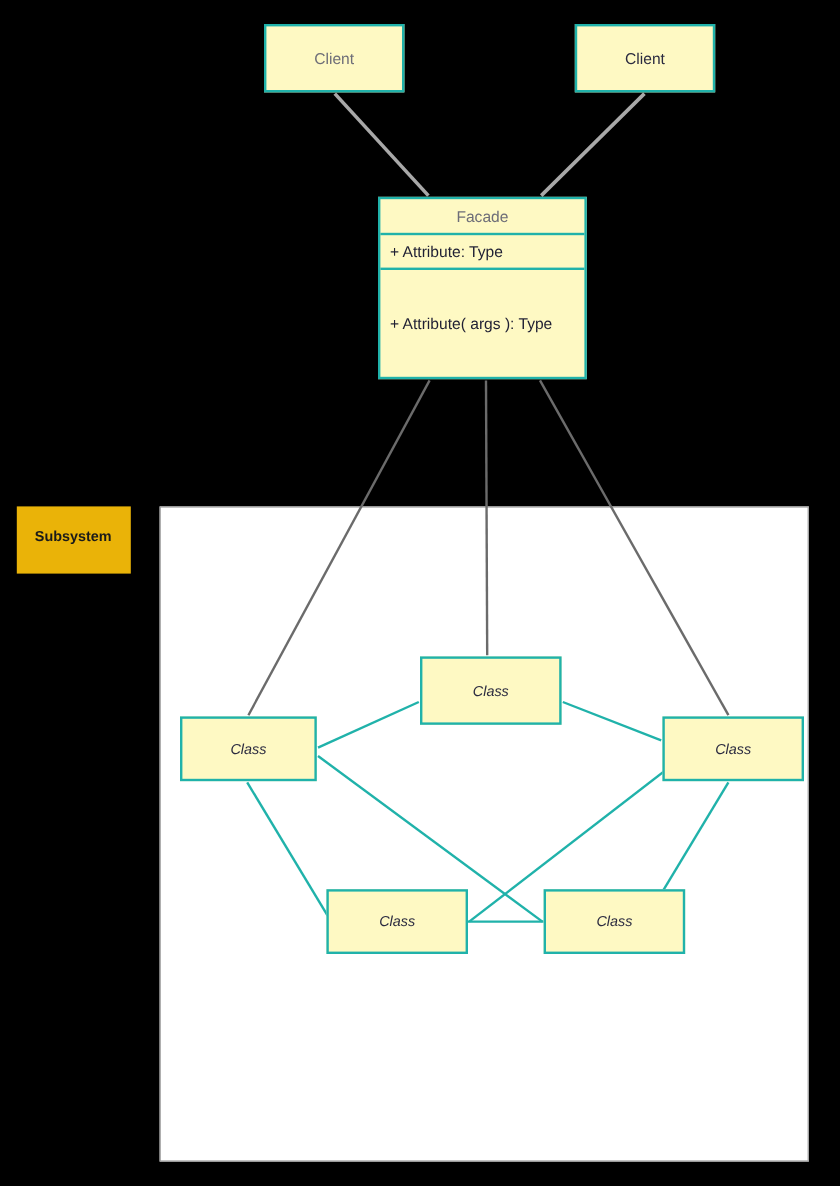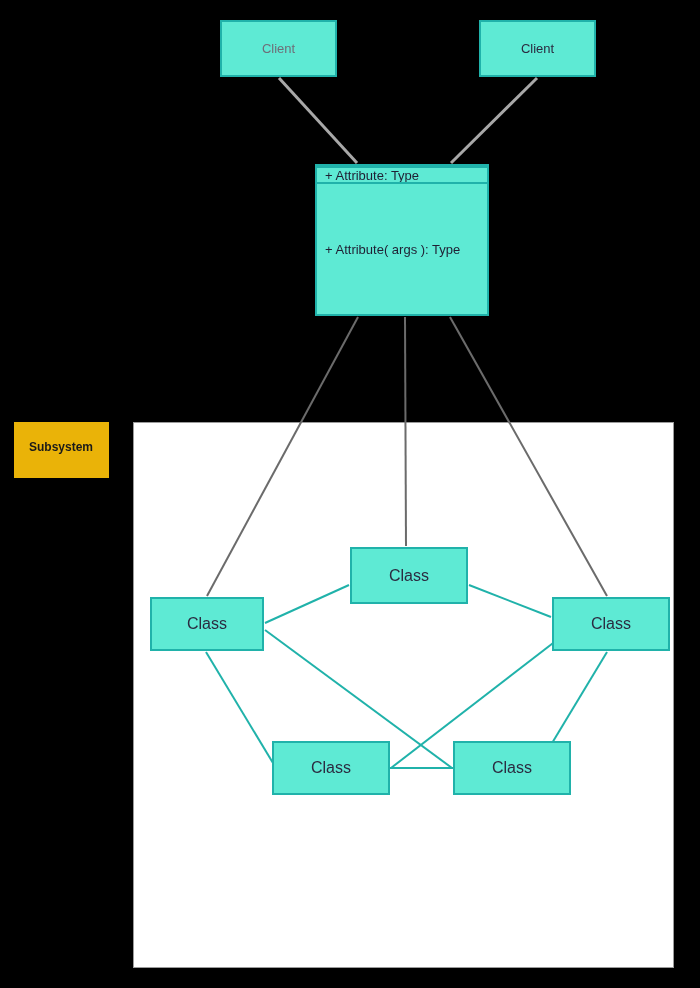--- a/index.html
+++ b/index.html
@@ -18,21 +18,21 @@
   svg.edges {
     position: absolute;
     left: 0;
     top: 0;
     width: 700px;
     height: 988px;
     pointer-events: none;
   }
   .node {
     position: absolute;
-    background: #5eead4;
+    background: #fef9c3;
     box-sizing: border-box;
     display: flex;
     flex-direction: column;
   }
   .uml-box {
     border: 2px solid #20b2aa;
   }
   .node .row {
     display: flex;
     align-items: center;
@@ -54,21 +54,22 @@
   }
   .client-label {
     color: #6e6e78;
     font-size: 13px;
   }
   .client-label.dark {
     color: #2b2b40;
   }
   .class-label {
     color: #2b2b40;
-    font-size: 16px;
+    font-size: 12px;
+    font-style: italic;
   }
   .subsystem-container {
     position: absolute;
     background: #ffffff;
     border: 1px solid #9b9b9b;
     box-sizing: border-box;
   }
   .subsystem-tag {
     position: absolute;
     background: #eab308;
@@ -115,21 +116,24 @@
     </div>
   </div>
 
   <div class="node uml-box" id="client-right" style="left: 479px; top: 20px; width: 117px; height: 57px;">
     <div class="row center" style="height:100%;">
       <span class="client-label dark">Client</span>
     </div>
   </div>
 
   <div class="node uml-box" id="facade-box" style="left: 315px; top: 164px; width: 174px; height: 152px;">
-    <div class="row compartment" id="facade-attr-row" style="height: 16px;">
+    <div class="row title-row" id="facade-title-row" style="height: 28px;">
+      <span>Facade</span>
+    </div>
+    <div class="row compartment" id="facade-attr-row" style="height: 29px;">
       <span>+ Attribute: Type</span>
     </div>
     <div class="row compartment" id="facade-op-row" style="flex: 1 1 auto;">
       <span>+ Attribute( args ): Type</span>
     </div>
   </div>
 
   <div id="class-nodes">
       <div class="node uml-box" style="left: 350px; top: 547px; width: 118px; height: 57px;">
         <div class="row center" style="height: 100%;">

